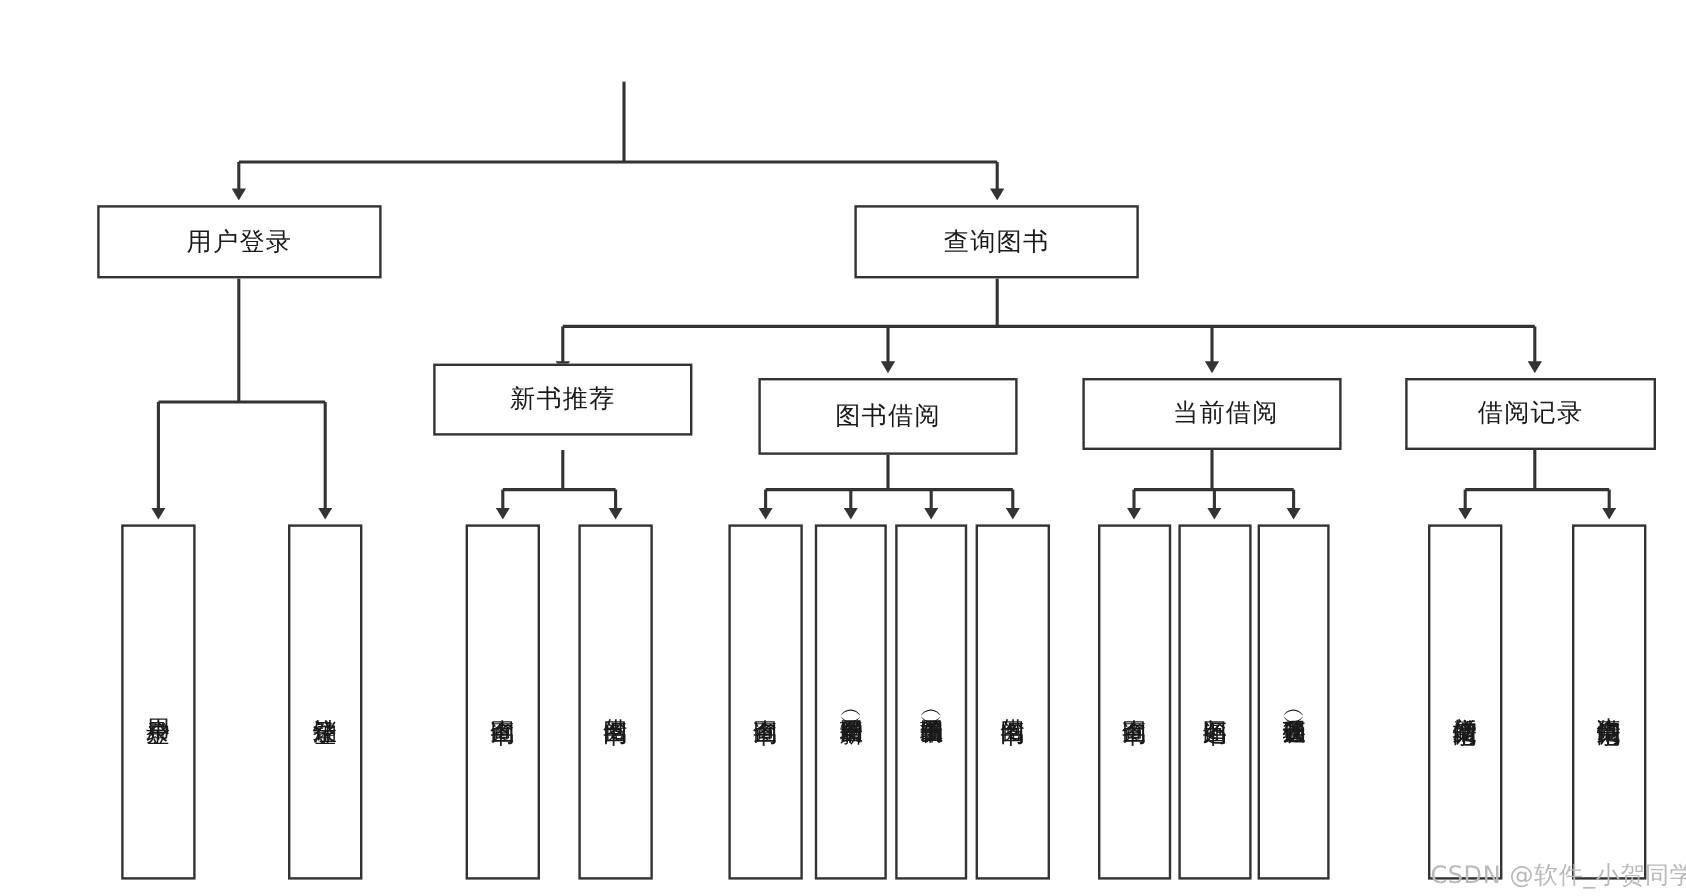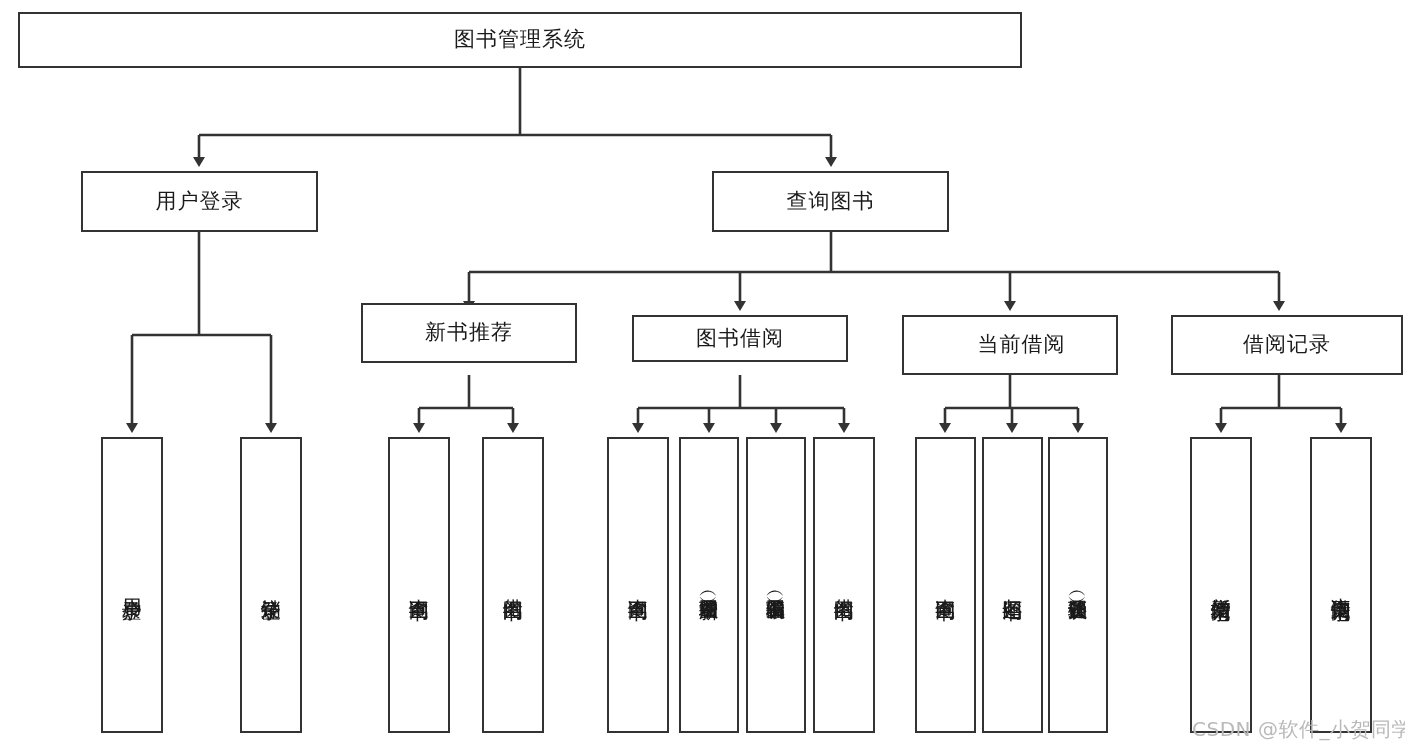--- a/index.html
+++ b/index.html
@@ -108,31 +108,30 @@
       <path d="M1012,408 L1012,424" marker-end="url(#arw)"></path>
       <path d="M1078,408 L1078,424" marker-end="url(#arw)"></path>
 
       <path d="M1279,375 L1279,408"></path>
       <path d="M1221,408 L1341,408"></path>
       <path d="M1221,408 L1221,424" marker-end="url(#arw)"></path>
       <path d="M1341,408 L1341,424" marker-end="url(#arw)"></path>
     </g>
   </svg>
 
-  <div class="node node-h" style="left: 18px; top: 12px; width: 1004px; height: 56px;">图书管理系统</div>
 
   <div id="lvl2">
       <div class="node node-h" style="left: 81px; top: 171px; width: 237px; height: 61px;">用户登录</div>
       <div class="node node-h" style="left: 712px; top: 171px; width: 237px; height: 61px;">查询图书</div>
     </div>
   <div id="lvl3">
       <div class="node node-h" style="left: 361px; top: 303px; width: 216px; height: 60px;">新书推荐</div>
-      <div class="node node-h" style="left: 632px; top: 315px; width: 216px; height: 47px;">图书借阅</div>
+      <div class="node node-h" style="left: 632px; top: 315px; width: 216px; height: 64px;">图书借阅</div>
       <div class="node node-h" style="left: 902px; top: 315px; width: 216px; height: 60px; padding-left: 23px;">当前借阅</div>
-      <div class="node node-h" style="left: 1171px; top: 315px; width: 232px; height: 60px;">借阅记录</div>
+      <div class="node node-h" style="left: 1171px; top: 315px; width: 209px; height: 60px;">借阅记录</div>
     </div>
   <div id="leaves">
       <div class="node node-v" style="left: 101px; top: 437px; width: 62px; height: 296px;">用户登录</div>
       <div class="node node-v" style="left: 240px; top: 437px; width: 62px; height: 296px;">注销登录</div>
       <div class="node node-v" style="left: 388px; top: 437px; width: 62px; height: 296px;">查询图书</div>
       <div class="node node-v" style="left: 482px; top: 437px; width: 62px; height: 296px;">借阅图书</div>
       <div class="node node-v" style="left: 607px; top: 437px; width: 62px; height: 296px;">查询图书</div>
       <div class="node node-v tight" style="left: 679px; top: 437px; width: 60px; height: 296px;">新增图书（管理员）</div>
       <div class="node node-v tight" style="left: 746px; top: 437px; width: 60px; height: 296px;">编辑图书（管理员）</div>
       <div class="node node-v" style="left: 813px; top: 437px; width: 62px; height: 296px;">借阅图书</div>

